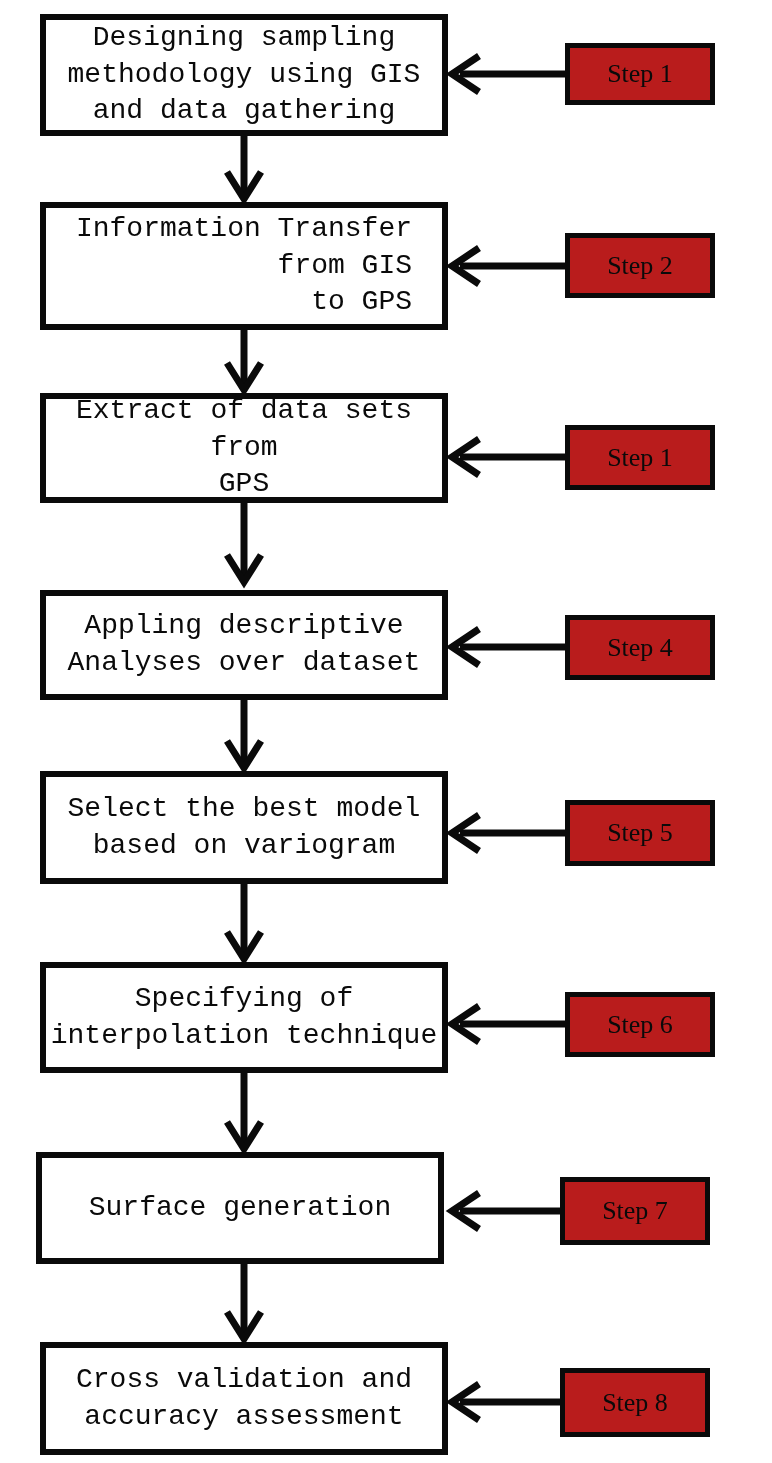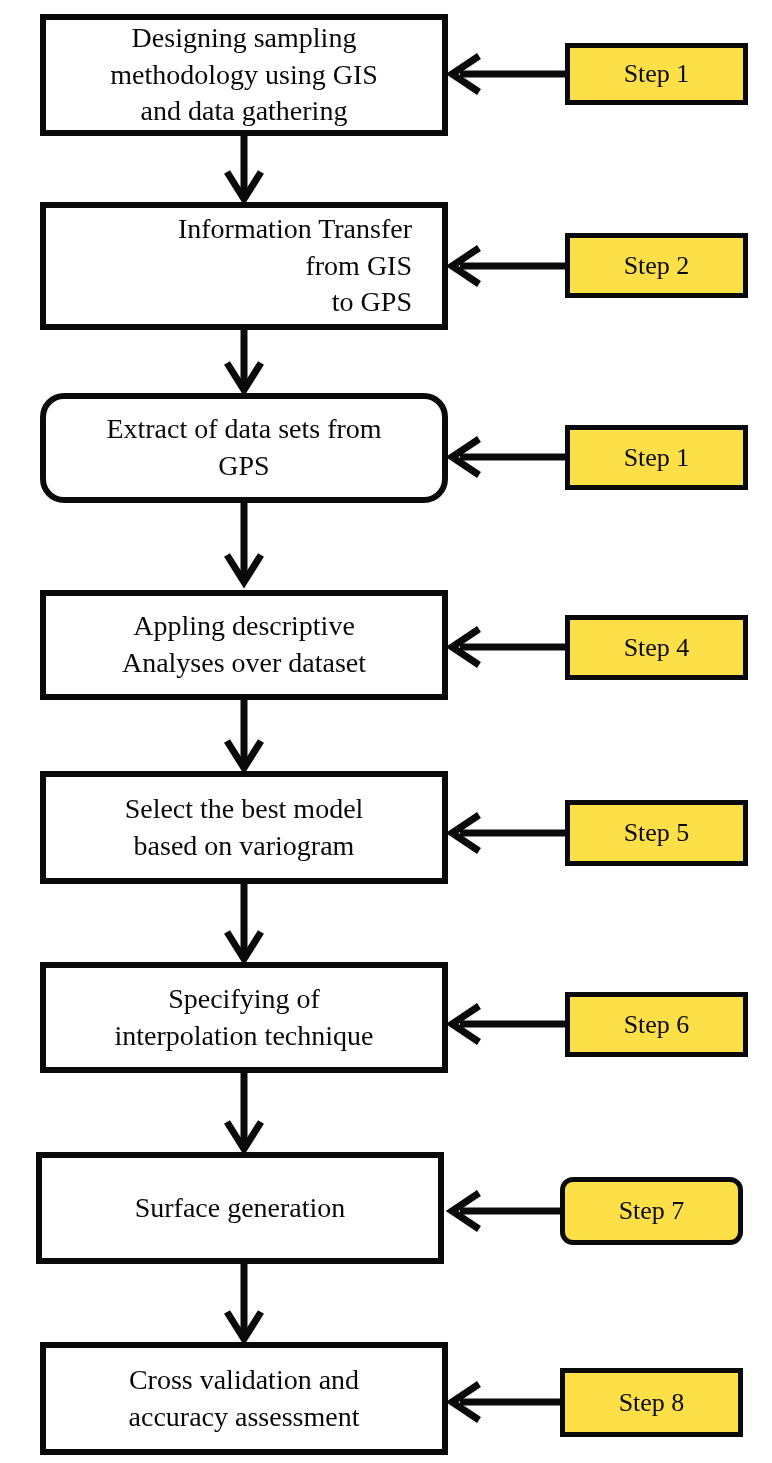--- a/index.html
+++ b/index.html
@@ -31,39 +31,40 @@
   .process-box {
     position: absolute;
     left: 40px;
     width: 408px;
     border: 6px solid #0a0a0a;
     background: #ffffff;
     box-sizing: border-box;
     display: flex;
     align-items: center;
     justify-content: center;
+    font-family: Liberation Mono, monospace;
   }
   .process-box .box-text {
     white-space: pre-line;
     text-align: center;
     font-size: 28px;
     line-height: 1.32;
     width: 100%;
   }
   .process-box.align-right .box-text {
     text-align: right;
     padding-right: 30px;
     box-sizing: border-box;
   }
   .step-box {
     position: absolute;
     left: 565px;
-    width: 183px;
+    width: 150px;
     border: 5px solid #0a0a0a;
-    background: #fde047;
+    background: #b91c1c;
     box-sizing: border-box;
     display: flex;
     align-items: center;
     justify-content: center;
   }
   .step-box .box-text {
     font-size: 26px;
     text-align: center;
   }
 </style>
@@ -140,21 +141,21 @@
   <div class="process-box" style="top:14px;height:122px;">
     <span class="box-text">Designing sampling
 methodology using GIS
 and data gathering</span>
   </div>
   <div class="process-box align-right" style="top:202px;height:128px;">
     <span class="box-text">Information Transfer
 from GIS
 to GPS</span>
   </div>
-  <div class="process-box" style="top:393px;height:110px;border-radius:24px;">
+  <div class="process-box" style="top:393px;height:110px;">
     <span class="box-text">Extract of data sets from
 GPS</span>
   </div>
   <div class="process-box" style="top:590px;height:110px;">
     <span class="box-text">Appling descriptive
 Analyses over dataset</span>
   </div>
   <div class="process-box" style="top:771px;height:113px;">
     <span class="box-text">Select the best model
 based on variogram</span>
@@ -182,20 +183,20 @@
   </div>
   <div class="step-box" style="top:615px;height:65px;">
     <span class="box-text">Step 4</span>
   </div>
   <div class="step-box" style="top:800px;height:66px;">
     <span class="box-text">Step 5</span>
   </div>
   <div class="step-box" style="top:992px;height:65px;">
     <span class="box-text">Step 6</span>
   </div>
-  <div class="step-box" style="top:1177px;height:68px;left:560px;border-radius:13px;">
+  <div class="step-box" style="top:1177px;height:68px;left:560px;">
     <span class="box-text">Step 7</span>
   </div>
   <div class="step-box" style="top:1368px;height:69px;left:560px;">
     <span class="box-text">Step 8</span>
   </div>
 
 </div>
 
 </body></html>

